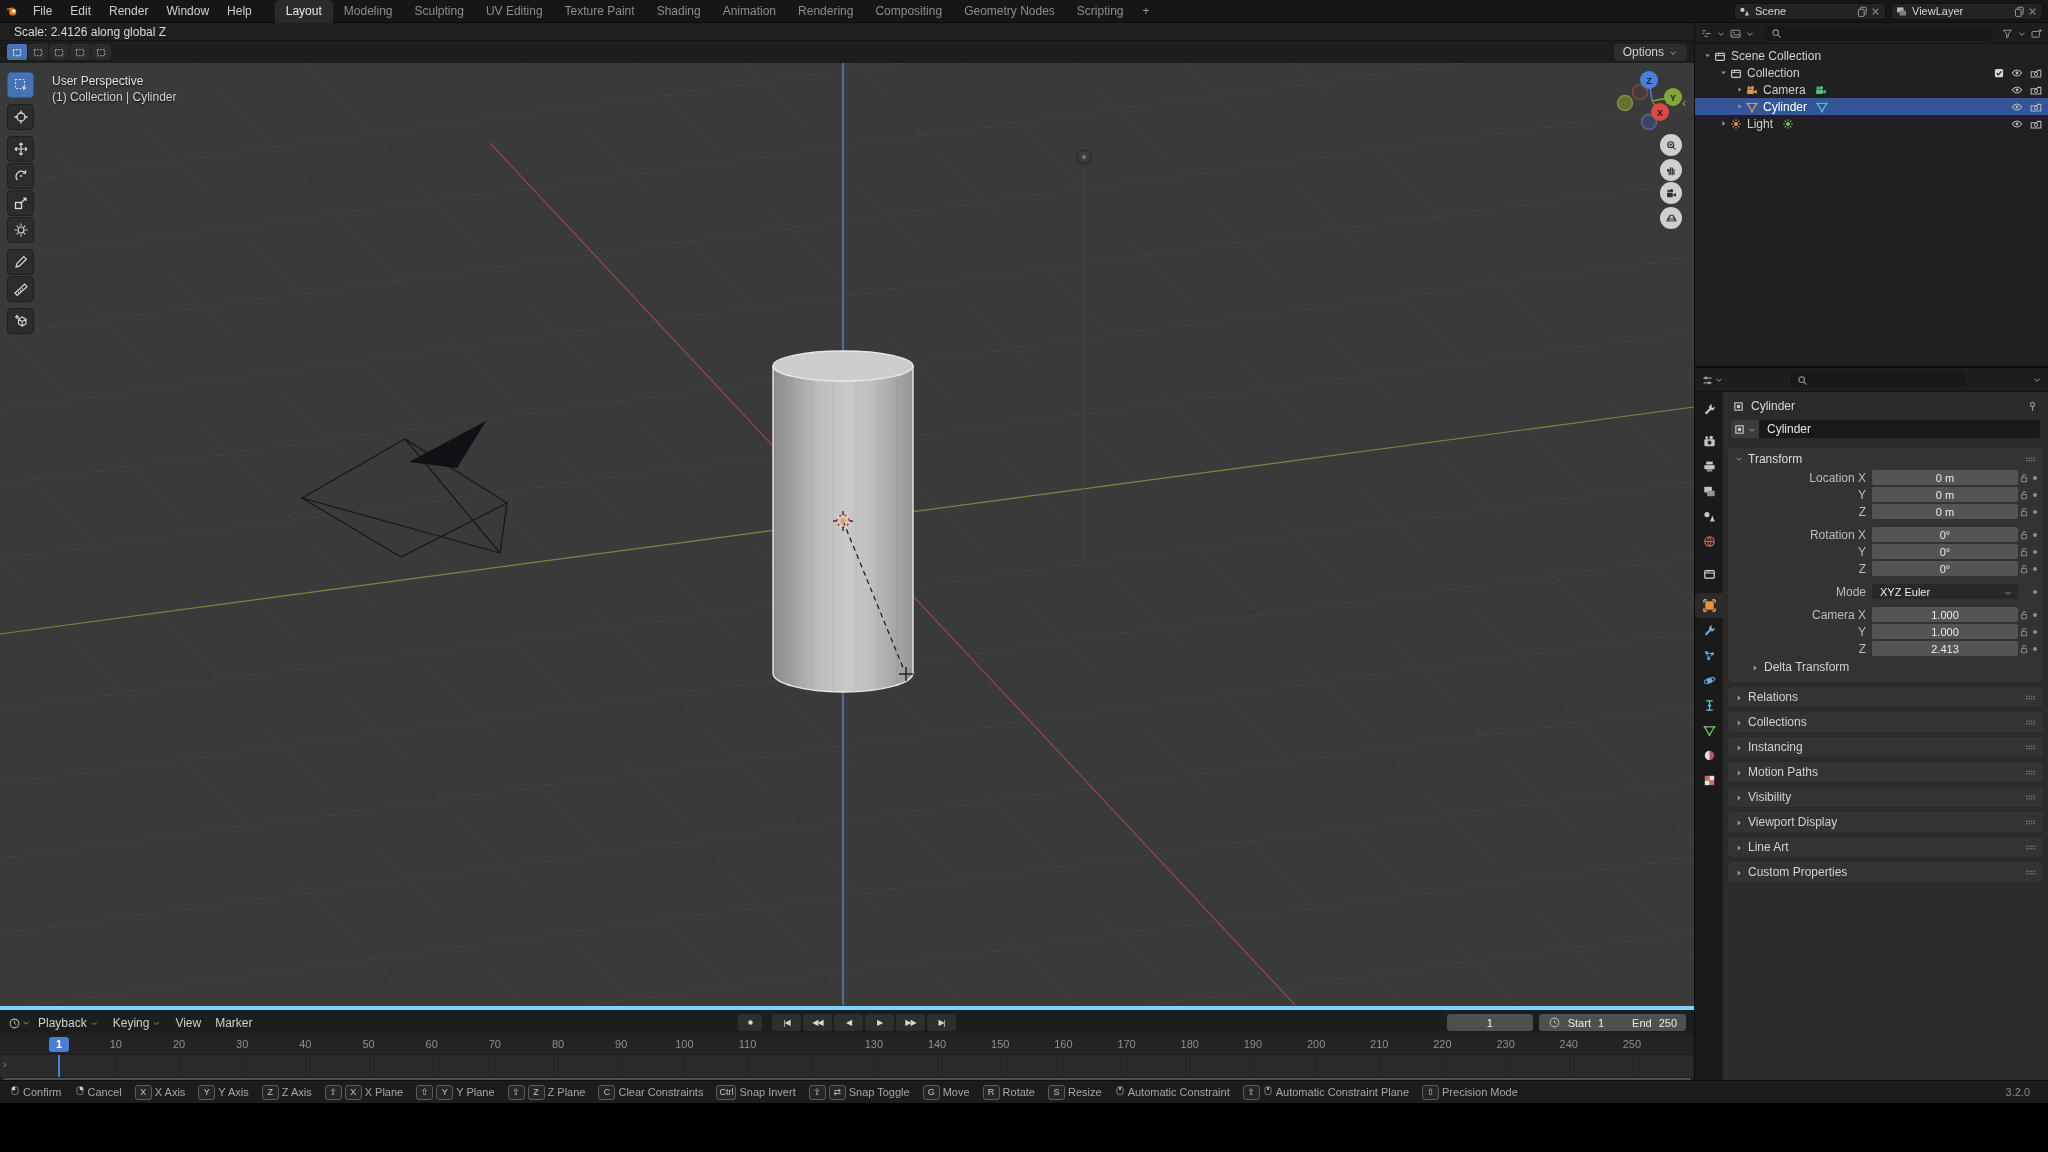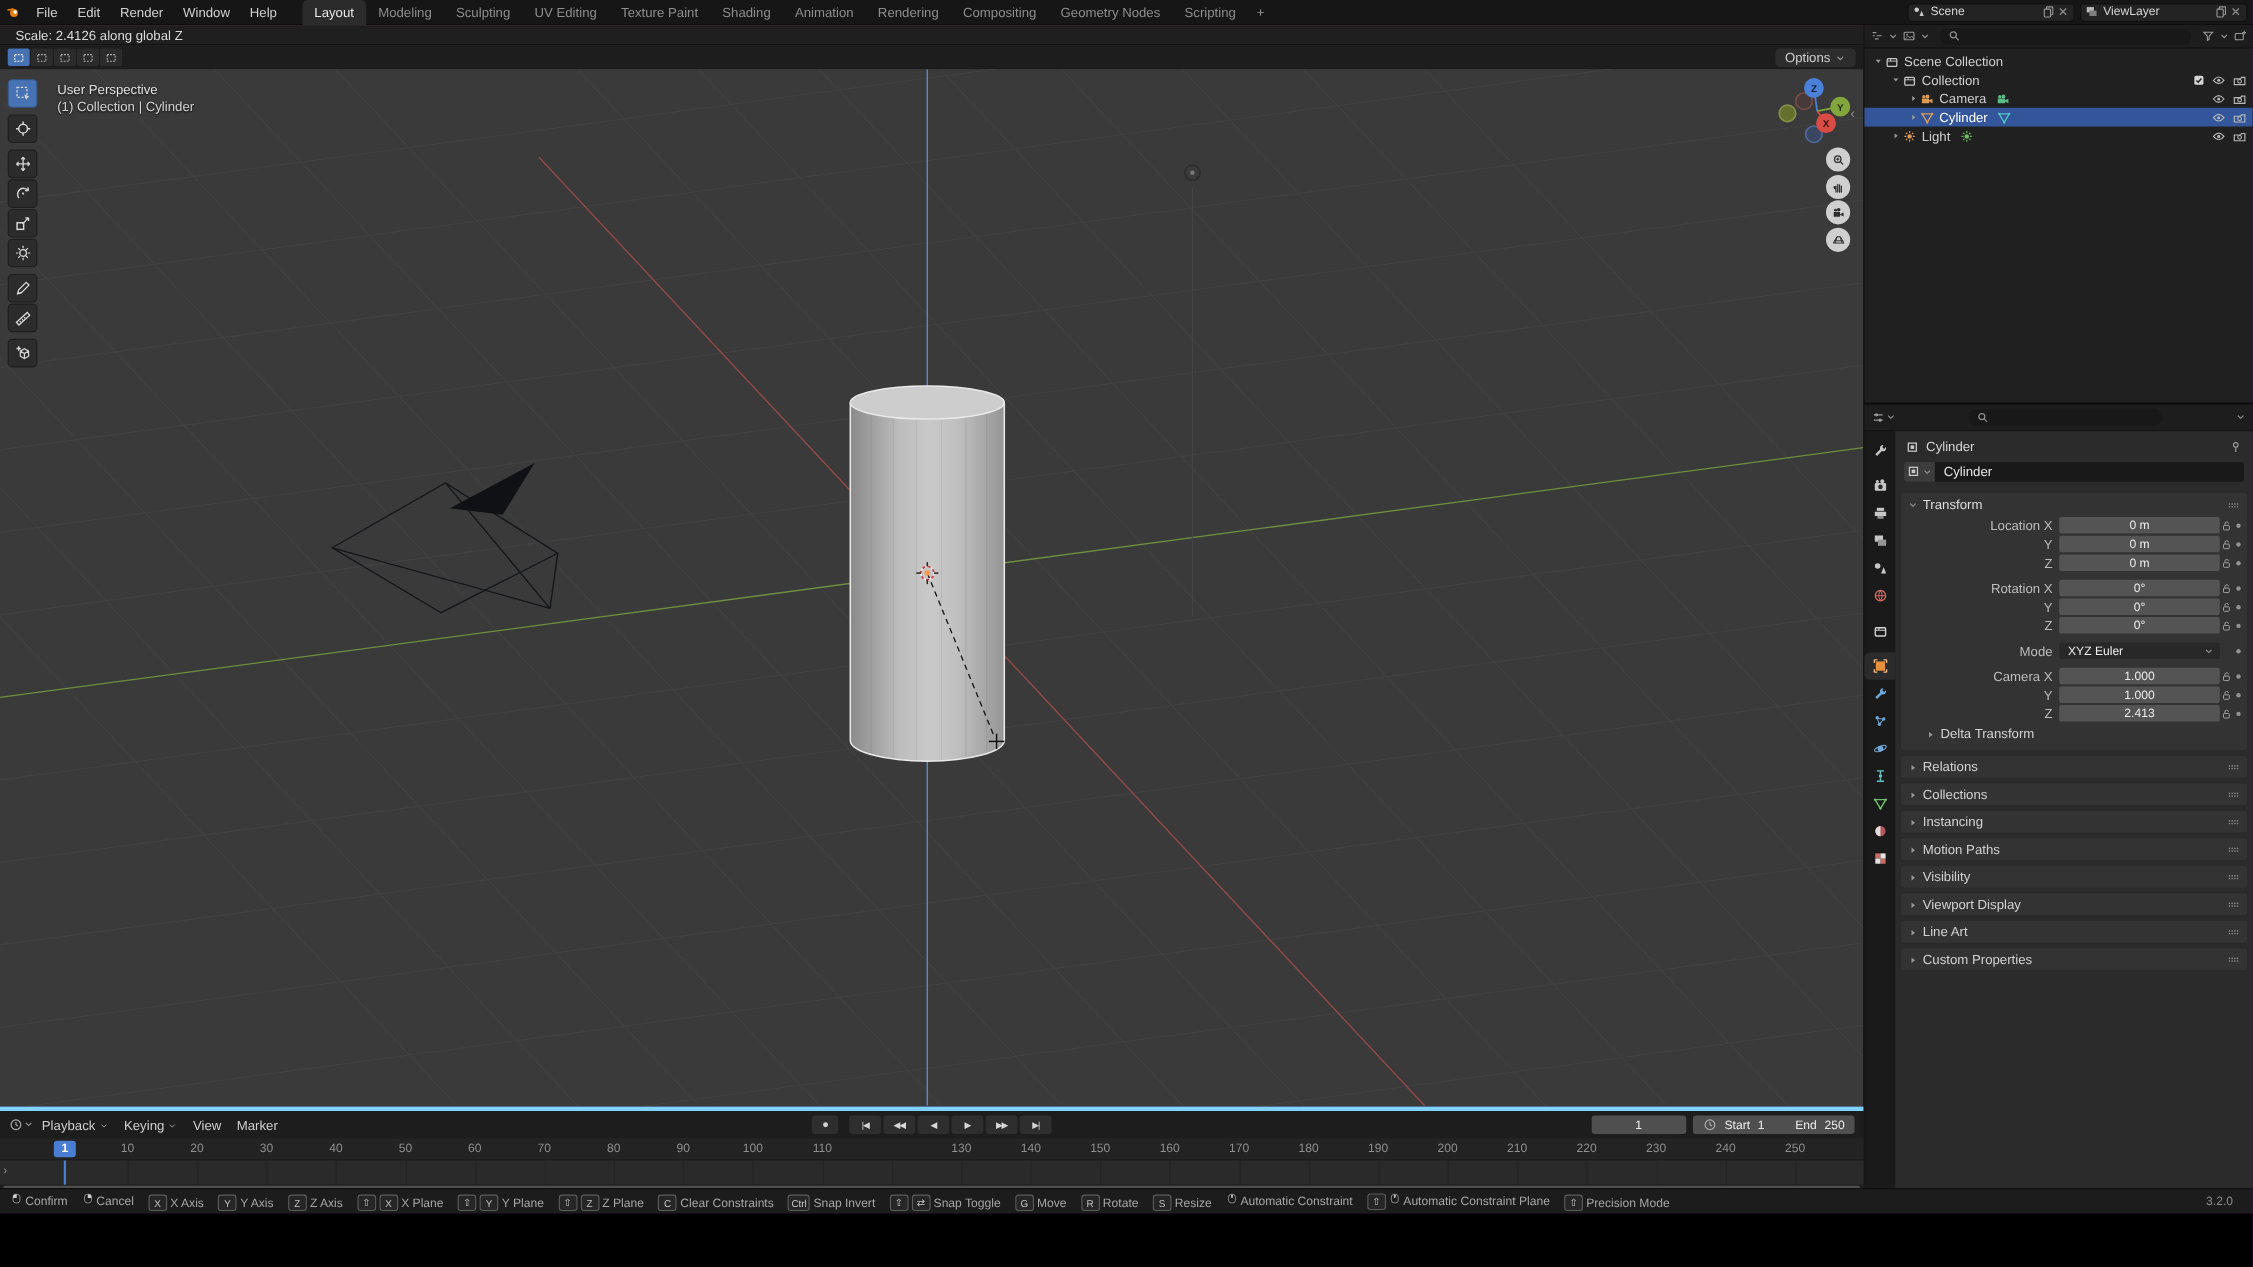--- a/index.html
+++ b/index.html
@@ -1,16 +1,16 @@
 <!DOCTYPE html>
 <html><head>
 <meta charset="utf-8">
 <style>
   html,body{margin:0;padding:0;background:#000;}
-  #app{position:relative;width:2048px;height:1152px;overflow:hidden;background:#701a75;
+  #app{position:relative;width:2048px;height:1152px;overflow:hidden;background:#0ea5e9;
        font-family:"Liberation Sans","DejaVu Sans",sans-serif;color:#ccc;}
   .ic{display:inline-block;vertical-align:middle;width:14px;height:14px;color:#b8b8b8;}
   .ic.xs{width:9px;height:9px;}
 
   
   #topbar{position:absolute;left:0;top:0;width:2048px;height:23px;background:#161616;
           border-bottom:1px solid #0c0c0c;box-sizing:border-box;display:flex;align-items:center;}
   .logo{width:24px;height:23px;display:flex;align-items:center;justify-content:center;}
   .menu-item{padding:0 9px;font-size:12px;color:#d0d0d0;line-height:22px;}
   #ws-tabs{display:flex;margin-left:14px;height:23px;align-items:stretch;}
@@ -1189,21 +1189,21 @@
         <div class="vline" style="left: 1632px;"></div>
       </div>
     <div id="t-scroll">
         <div id="t-thumb"></div>
       </div>
     <div id="playline" style="left:58px"></div>
     <div id="t-chev">›</div>
   </div>
 
   <div id="statusbar">
-    <div id="hints" style="display:flex;align-items:flex-end">
+    <div id="hints" style="display:flex;align-items:center">
         <div class="hint">
           <span><svg class="mic" viewBox="0 0 16 16">
               <rect x="3" y="2" width="10" height="12.5" rx="4" fill="none" stroke="#9b9b9b" stroke-width="1.2"></rect>
               <line x1="8" y1="2" x2="8" y2="7.5" stroke="#9b9b9b" stroke-width="1"></line>
               <path d="M8 2 H5.8 A3 3 0 003 5v2.5h5z" fill="#cfcfcf"></path>
             </svg></span>
           <span class="hint-label">Confirm</span>
         </div>
         <div class="hint">
           <span><svg class="mic" viewBox="0 0 16 16">

